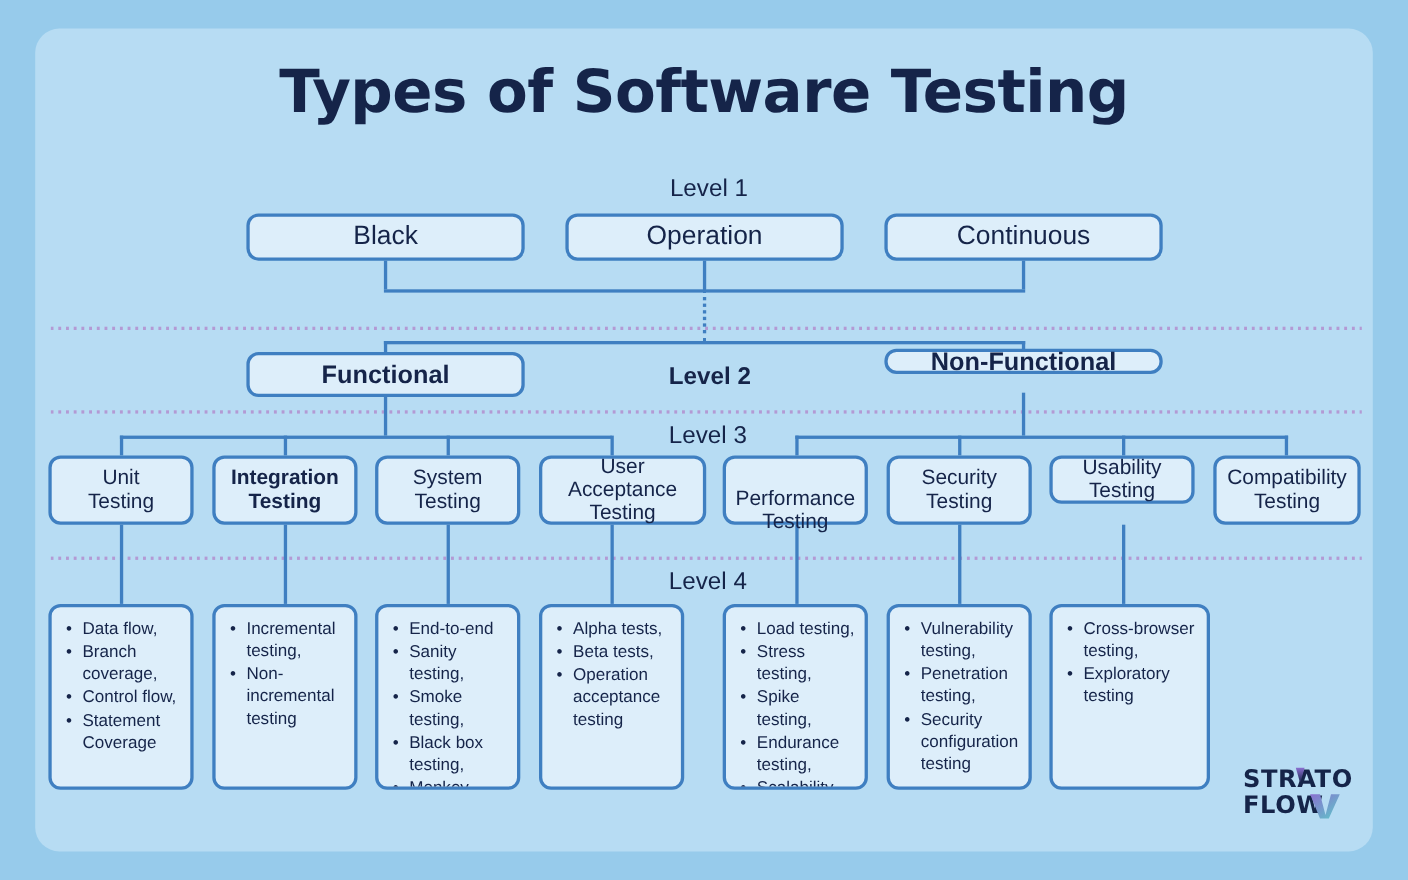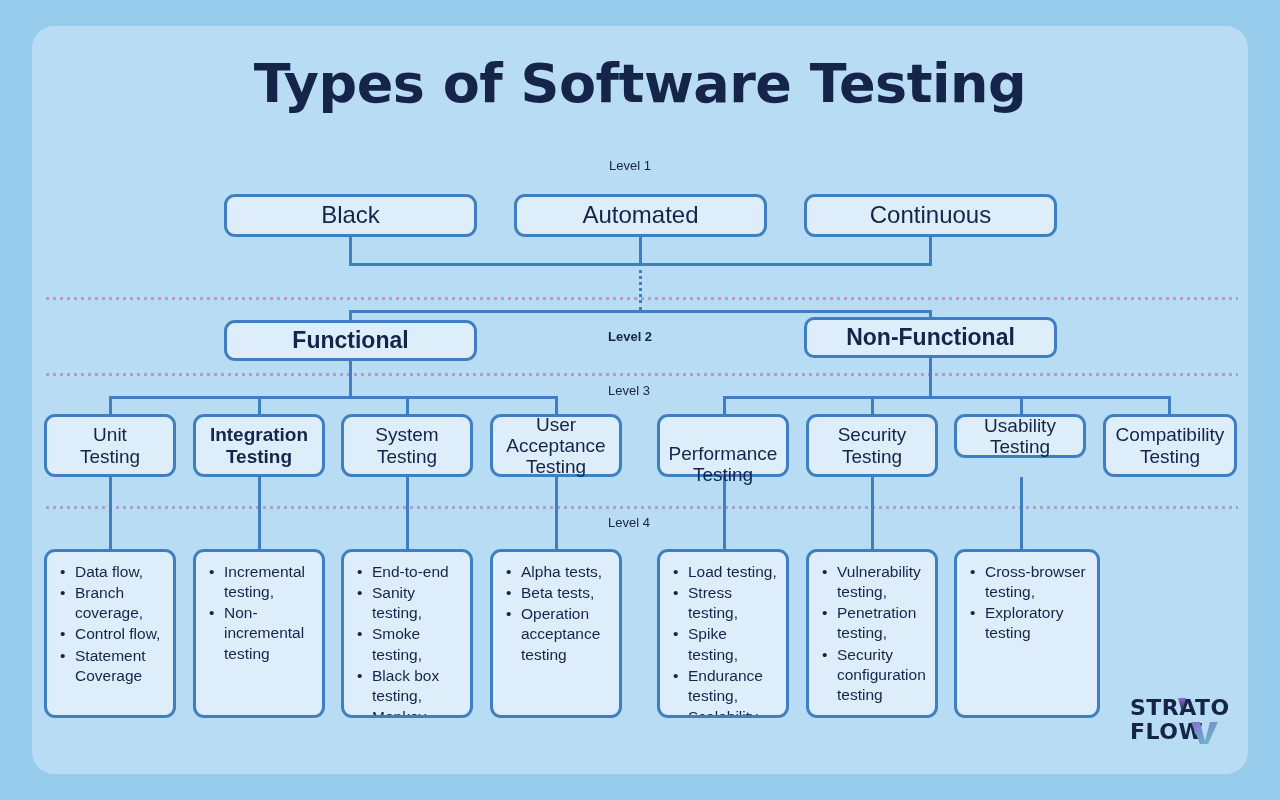--- a/index.html
+++ b/index.html
@@ -42,21 +42,21 @@
     font-size: 54px;
     font-weight: 800;
     letter-spacing: -0.5px;
     color: #152449;
     font-family: "DejaVu Sans", sans-serif;
   }
 
   
   .level-label {
     position: absolute;
-    font-size: 13px;
+    font-size: 22px;
     color: #152449;
     font-family: "Liberation Sans", sans-serif;
     white-space: nowrap;
   }
 
   
   .dotted-rule {
     position: absolute;
     left: 46px;
     width: 1192px;
@@ -186,46 +186,46 @@
   <div class="ln-v" style="left:406px; top:477px; height:72px;"></div>
   <div class="ln-v" style="left:555px; top:477px; height:72px;"></div>
   <div class="ln-v" style="left:723px; top:477px; height:72px;"></div>
   <div class="ln-v" style="left:871px; top:477px; height:72px;"></div>
   <div class="ln-v" style="left:1020px; top:477px; height:72px;"></div>
 
   <div class="node l1" style="left:224px; top:194px; width:253px; height:43px;">
     <span>Black</span>
   </div>
   <div class="node l1" style="left:514px; top:194px; width:253px; height:43px;">
-    <span>Automated</span>
+    <span>Operation</span>
   </div>
   <div class="node l1" style="left:804px; top:194px; width:253px; height:43px;">
     <span>Continuous</span>
   </div>
 
   <div class="node l2" style="left:224px; top:320px; width:253px; height:41px;">
     <span>Functional</span>
   </div>
-  <div class="node l2" style="left:804px; top:317px; width:253px; height:41px;border-radius:10px;">
+  <div class="node l2" style="left:804px; top:317px; width:253px; height:23px;">
     <span>Non-Functional</span>
   </div>
 
   <div class="node l3" style="left:44px; top:414px; width:132px; height:63px;">
     <span style="white-space:pre-line;">Unit
 Testing</span>
   </div>
   <div class="node l3" style="left:193px; top:414px; width:132px; height:63px;">
     <span style="white-space:pre-line;font-weight:bold;">Integration
 Testing</span>
   </div>
   <div class="node l3" style="left:341px; top:414px; width:132px; height:63px;">
     <span style="white-space:pre-line;">System
 Testing</span>
   </div>
-  <div class="node l3" style="left:490px; top:414px; width:132px; height:63px;">
+  <div class="node l3" style="left:490px; top:414px; width:152px; height:63px;">
     <span style="white-space:pre-line;">User
 Acceptance
 Testing</span>
   </div>
   <div class="node l3" style="left:657px; top:414px; width:132px; height:63px;">
     <span style="white-space:pre-line;margin-top:37px;">Performance
 Testing</span>
   </div>
   <div class="node l3" style="left:806px; top:414px; width:132px; height:63px;">
     <span style="white-space:pre-line;">Security

